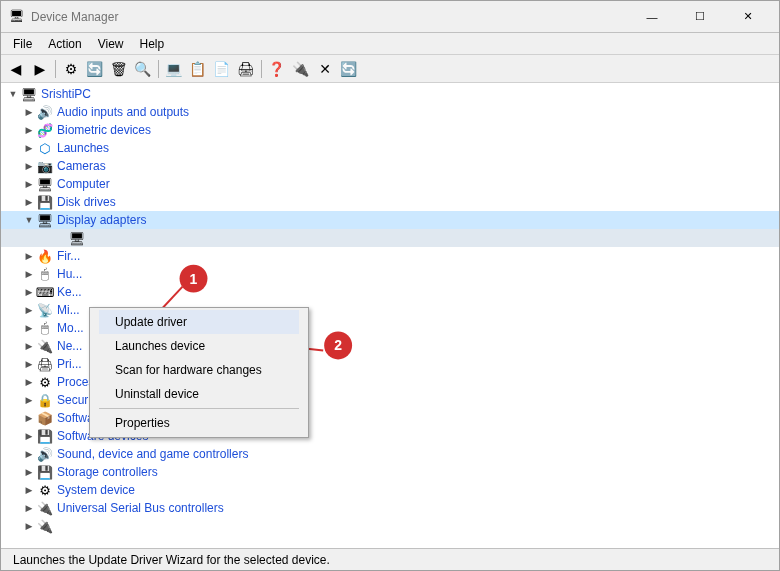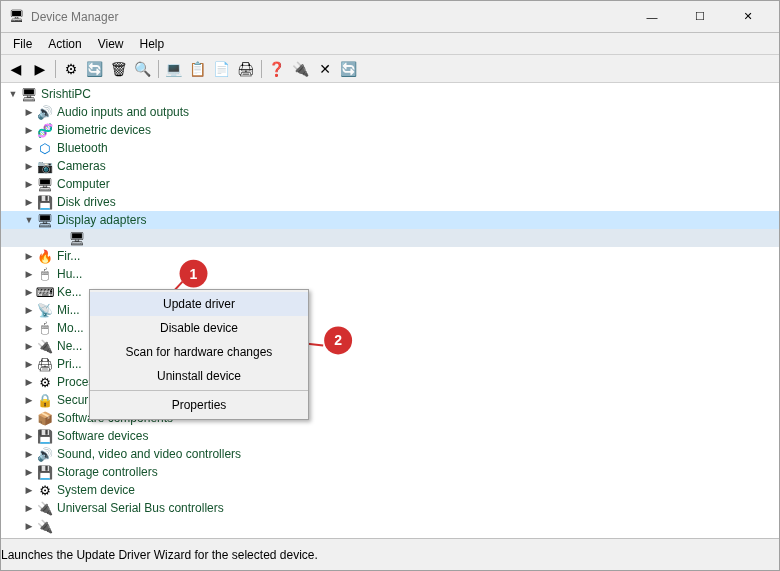--- a/index.html
+++ b/index.html
@@ -141,39 +141,38 @@
       display: inline-flex;
       align-items: center;
       justify-content: center;
       font-size: 13px;
       flex-shrink: 0;
       margin-right: 2px;
     }
 
     .tree-label {
       font-size: 12px;
-      color: #14532d;
+      color: #1d4ed8;
       padding-left: 2px;
     }
 
     .level0 { padding-left: 4px; }
     .level1 { padding-left: 20px; }
 
     
     .context-menu {
       position: absolute;
       left: 88px;
-      top: 206px;
+      top: 224px;
       background: #f0f0f0;
       border: 1px solid #a0a0a0;
       box-shadow: 2px 2px 4px rgba(0,0,0,0.3);
       min-width: 220px;
       z-index: 100;
-      padding: 2px 0;
-      text-align: center;
+      padding: 2px 9px;
     }
     .context-menu-item {
       padding: 5px 16px;
       cursor: pointer;
       font-size: 12px;
       color: #000;
     }
     .context-menu-item.bold { font-weight: normal; }
     .context-menu-separator {
       height: 1px;
@@ -190,24 +189,24 @@
       width: 100%;
       height: 100%;
       pointer-events: none;
       z-index: 50;
     }
 
     
     .status-bar {
       background: #f0f0f0;
       border-top: 1px solid #c0c0c0;
-      height: 32px;
-      display: flex;
-      align-items: center;
-      padding: 0 0;
+      height: 22px;
+      display: flex;
+      align-items: center;
+      padding: 0 12px;
       font-size: 12px;
       color: #000;
     }
 
     
     .window {
       border: 1px solid #a0a0a0;
       box-shadow: 2px 2px 8px rgba(0,0,0,0.2);
       width: 780px;
       height: 571px;
@@ -279,21 +278,21 @@
         <span class="tree-label">Audio inputs and outputs</span>
       </div>
       <div class="tree-item level1">
         <span class="tree-arrow collapsed"></span>
         <span class="tree-icon">🧬</span>
         <span class="tree-label">Biometric devices</span>
       </div>
       <div class="tree-item level1">
         <span class="tree-arrow collapsed"></span>
         <span class="tree-icon" style="color:#0078d4;">⬡</span>
-        <span class="tree-label">Bluetooth</span>
+        <span class="tree-label">Launches</span>
       </div>
       <div class="tree-item level1">
         <span class="tree-arrow collapsed"></span>
         <span class="tree-icon">📷</span>
         <span class="tree-label">Cameras</span>
       </div>
       <div class="tree-item level1">
         <span class="tree-arrow collapsed"></span>
         <span class="tree-icon">🖥</span>
         <span class="tree-label">Computer</span>
@@ -366,21 +365,21 @@
         <span class="tree-label">Software components</span>
       </div>
       <div class="tree-item level1">
         <span class="tree-arrow collapsed"></span>
         <span class="tree-icon">💾</span>
         <span class="tree-label">Software devices</span>
       </div>
       <div class="tree-item level1">
         <span class="tree-arrow collapsed"></span>
         <span class="tree-icon">🔊</span>
-        <span class="tree-label">Sound, video and video controllers</span>
+        <span class="tree-label">Sound, device and game controllers</span>
       </div>
       <div class="tree-item level1">
         <span class="tree-arrow collapsed"></span>
         <span class="tree-icon">💾</span>
         <span class="tree-label">Storage controllers</span>
       </div>
       <div class="tree-item level1">
         <span class="tree-arrow collapsed"></span>
         <span class="tree-icon">⚙</span>
         <span class="tree-label">System device</span>
@@ -391,21 +390,21 @@
         <span class="tree-label">Universal Serial Bus controllers</span>
       </div>
       <div class="tree-item level1">
         <span class="tree-arrow collapsed"></span>
         <span class="tree-icon">🔌</span>
       </div>
     </div>
 
     <div class="context-menu">
       <div class="context-menu-item highlighted">Update driver</div>
-      <div class="context-menu-item">Disable device</div>
+      <div class="context-menu-item">Launches device</div>
       <div class="context-menu-item">Scan for hardware changes</div>
       <div class="context-menu-item">Uninstall device</div>
       <div class="context-menu-separator"></div>
       <div class="context-menu-item bold">Properties</div>
     </div>
 
     <svg class="annotation-layer" viewBox="0 0 780 430" xmlns="http://www.w3.org/2000/svg">
 
       <circle cx="193" cy="178" r="14" fill="#d32f2f"></circle>
       <text x="193" y="183" text-anchor="middle" fill="white" font-size="14" font-weight="bold">1</text>

